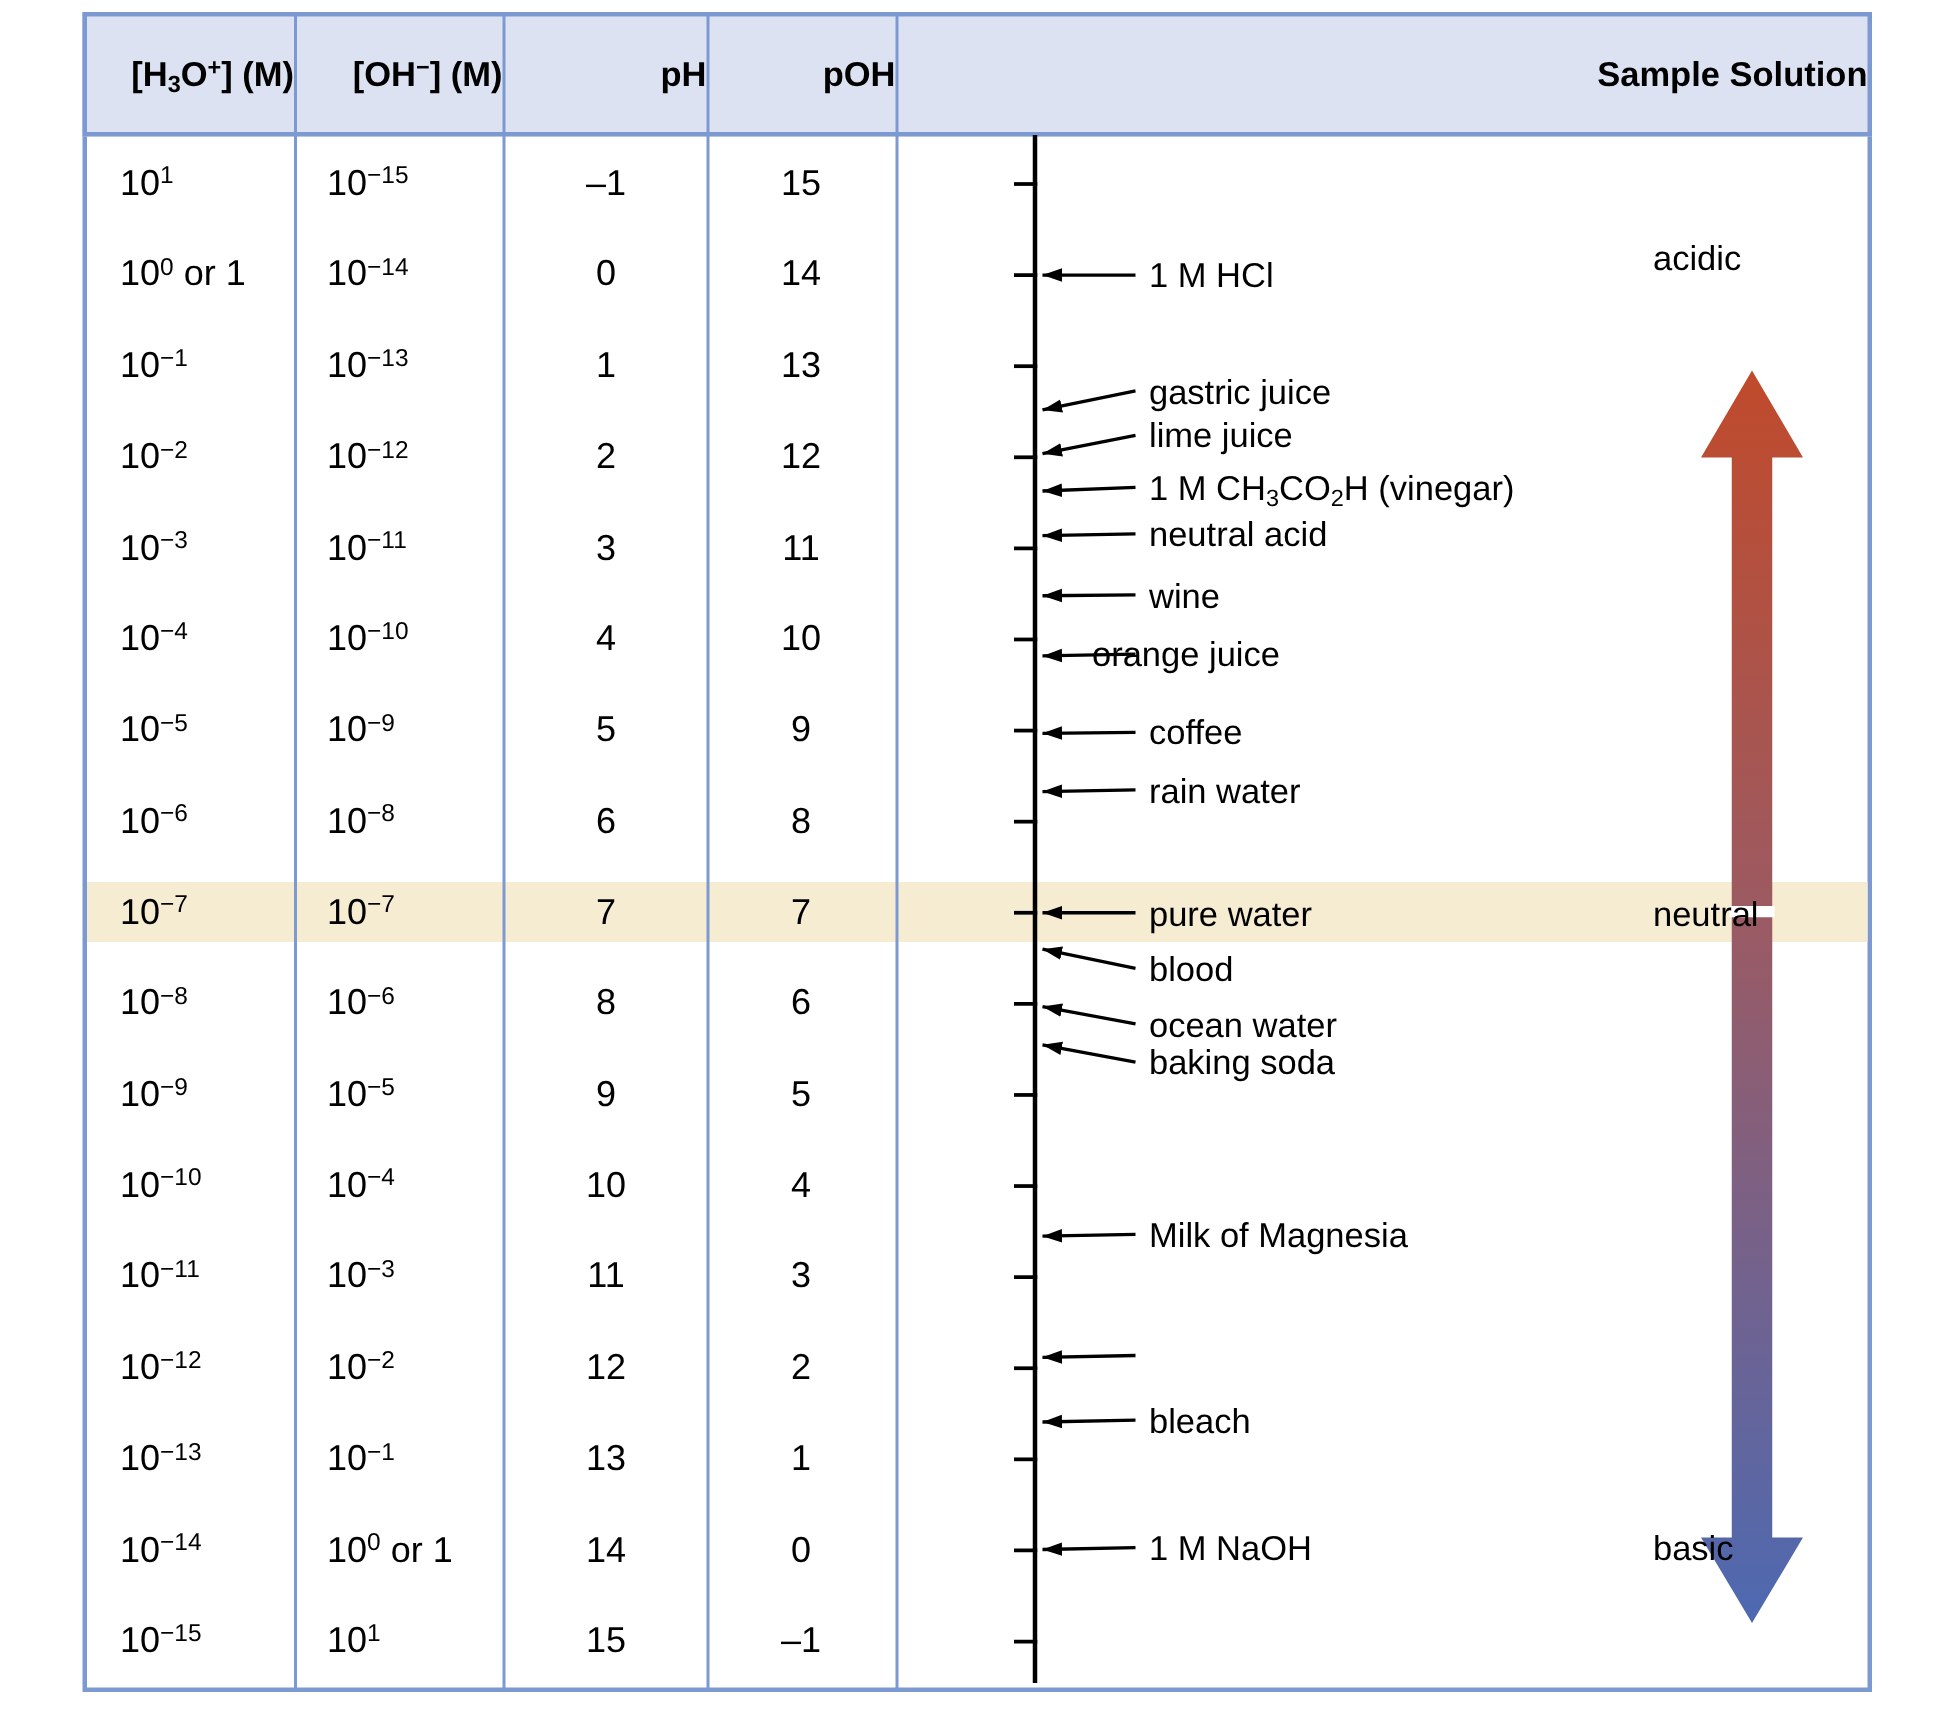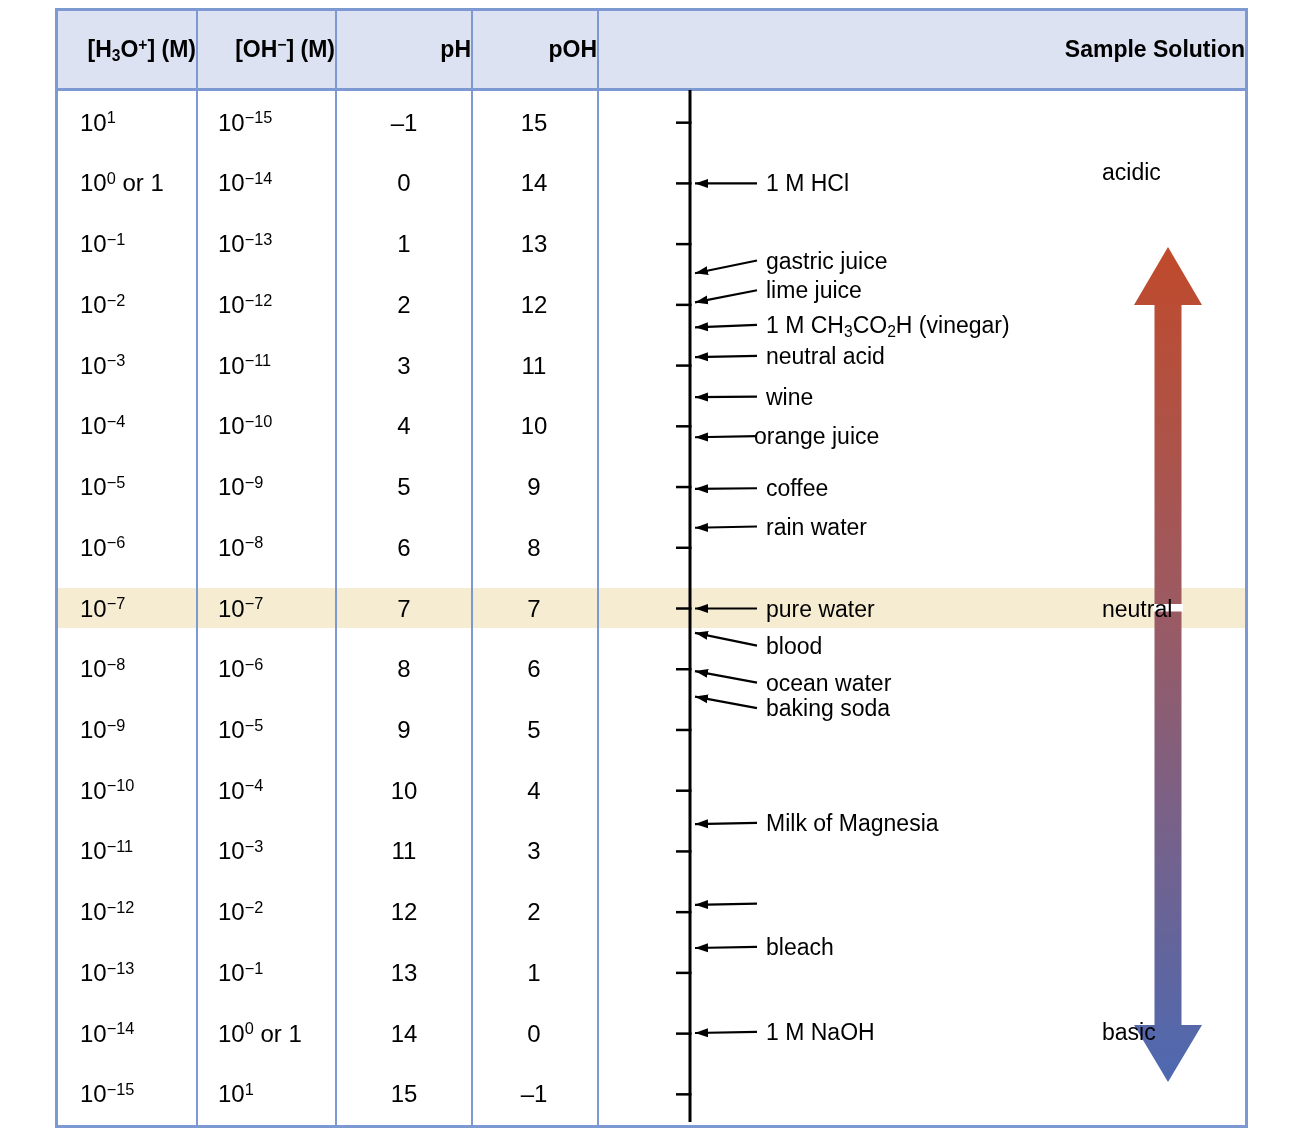--- a/index.html
+++ b/index.html
@@ -177,21 +177,21 @@
     <div class="cell" style="left: 80px; width: 114px; top: 1079.35px;">10<span class="sup">−15</span></div>
     <div class="cell" style="left: 218px; width: 115px; top: 1079.35px;">10<span class="sup">1</span></div>
     <div class="cell center" style="left: 336px; width: 136px; top: 1079.35px;">15</div>
     <div class="cell center" style="left: 471px; width: 126px; top: 1079.35px;">–1</div>
     <div class="sample-label" style="left: 766px; top: 168.4px;">1 M HCl</div>
     <div class="sample-label" style="left: 766px; top: 245.527px;">gastric juice</div>
     <div class="sample-label" style="left: 766px; top: 275.285px;">lime juice</div>
     <div class="sample-label" style="left: 766px; top: 309.901px;">1 M CH<span class="sub">3</span>CO<span class="sub">2</span>H (vinegar)</div>
     <div class="sample-label" style="left: 766px; top: 340.873px;">neutral acid</div>
     <div class="sample-label" style="left: 766px; top: 381.562px;">wine</div>
-    <div class="sample-label" style="left: 754px; top: 421.037px;">orange juice</div>
+    <div class="sample-label" style="left: 728px; top: 421.037px;">orange juice</div>
     <div class="sample-label" style="left: 766px; top: 473.265px;">coffee</div>
     <div class="sample-label" style="left: 766px; top: 511.524px;">rain water</div>
     <div class="sample-label" style="left: 766px; top: 593.51px;">pure water</div>
     <div class="sample-label" style="left: 766px; top: 630.555px;">blood</div>
     <div class="sample-label" style="left: 766px; top: 667.601px;">ocean water</div>
     <div class="sample-label" style="left: 766px; top: 693.107px;">baking soda</div>
     <div class="sample-label" style="left: 766px; top: 807.887px;">Milk of Magnesia</div>
     <div class="sample-label" style="left: 766px; top: 931.776px;">bleach</div>
     <div class="sample-label" style="left: 766px; top: 1016.8px;">1 M NaOH</div>
     <div class="zone-label" style="top: 156.861px;">acidic</div>

